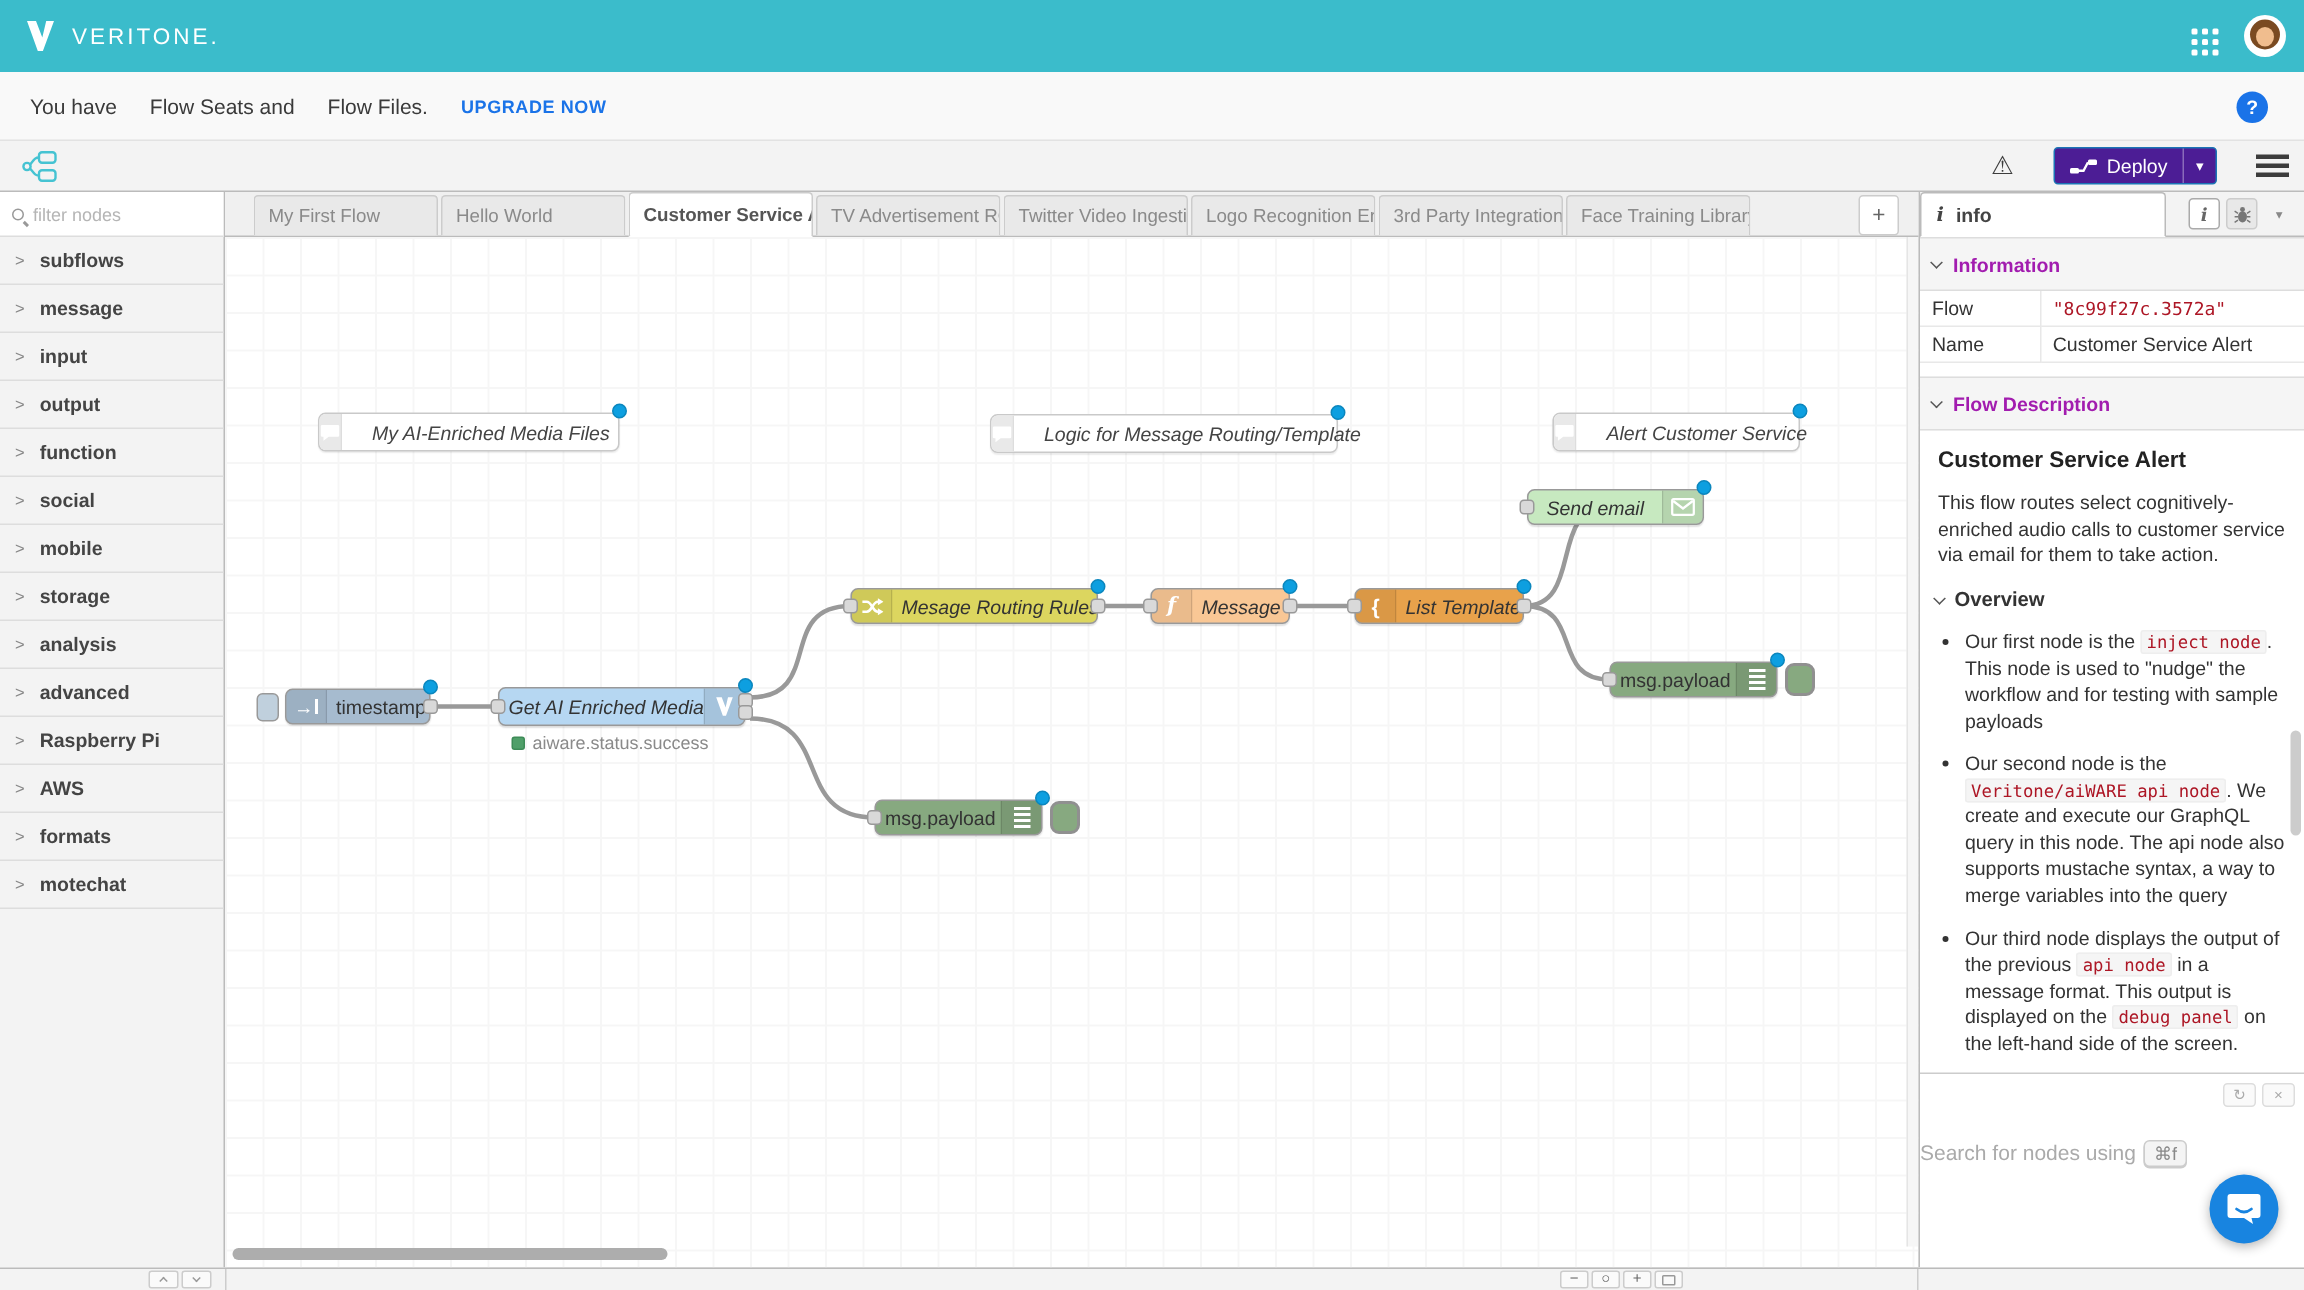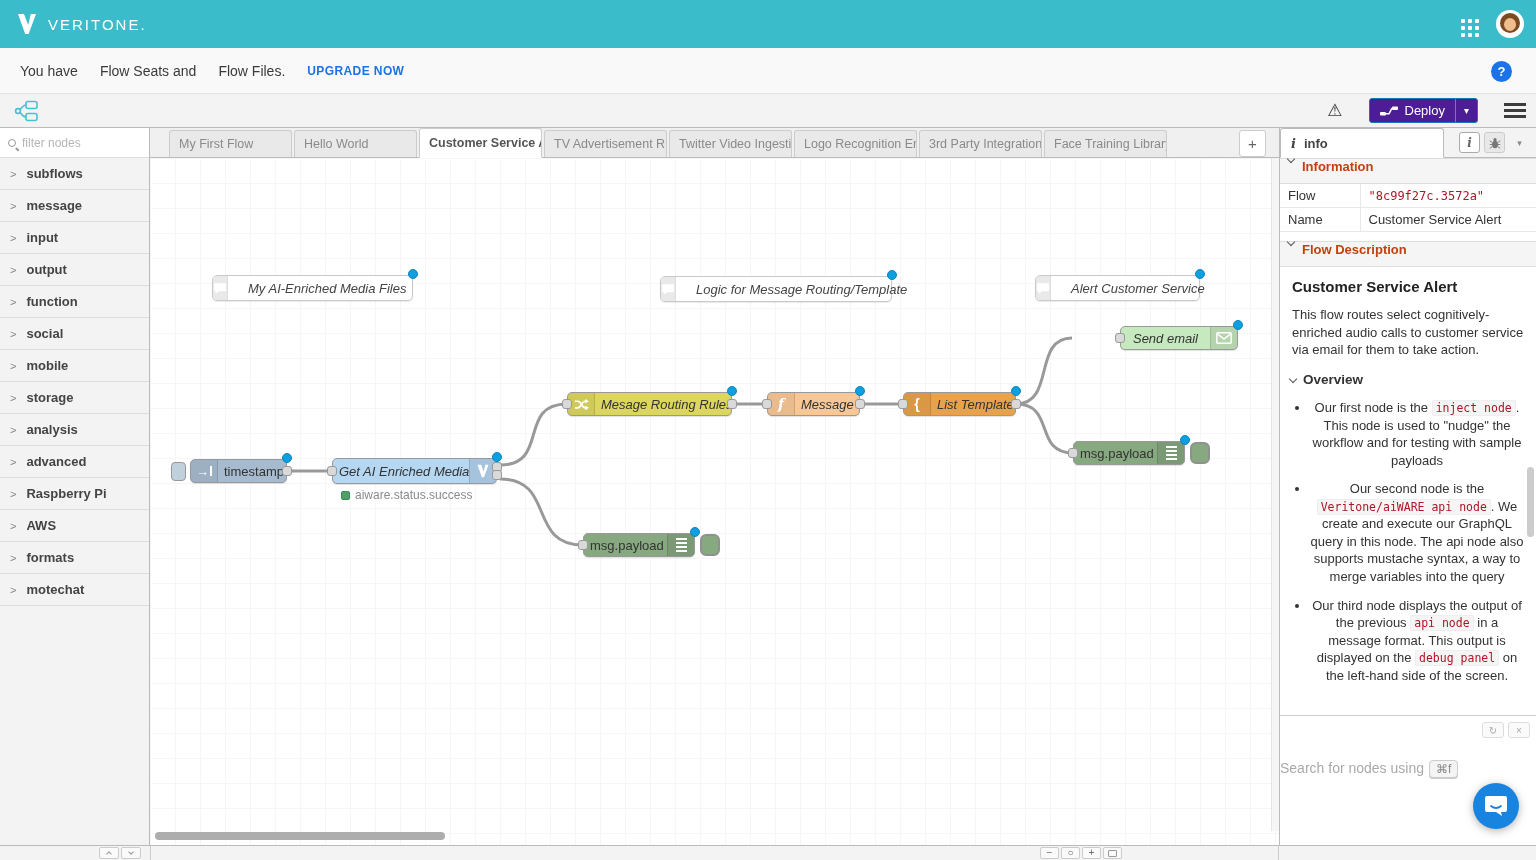--- a/index.html
+++ b/index.html
@@ -94,33 +94,33 @@
   
   .infopanel { width:257px; border-left:1px solid #bbb; background:#fff; display:flex; flex-direction:column; position:relative; }
   .info-tabrow { height:30px; background:#f3f3f3; border-bottom:1px solid #bbb; display:flex; align-items:flex-end; position:relative; }
   .info-tab { width:164px; height:30px; background:#fff; border:1px solid #bbb; border-bottom:1px solid #fff; margin-bottom:-1px; border-radius:3px 3px 0 0; display:flex; align-items:center; gap:8px; padding:0 10px; font-size:13px; font-weight:bold; color:#444; cursor:pointer; }
   .iti { font-family:"DejaVu Serif", serif; font-style:italic; font-weight:bold; }
   .info-tab-btns { position:absolute; right:6px; top:4px; display:flex; gap:4px; }
   .itb { width:21px; height:21px; border:1px solid #ccc; border-radius:3px; background:#e8e8e8; display:flex; align-items:center; justify-content:center; font-size:12px; color:#666; cursor:pointer; }
   .itb.on { background:#fff; border-color:#aaa; }
   .itb.flat { border-color:transparent; background:transparent; font-size:9px; color:#888; }
 
-  .sec-head { height:26px; background:#f5f5f5; border-bottom:1px solid #ddd; border-top:1px solid #ddd; display:flex; gap:8px; padding:0 8px; font-size:13px; font-weight:bold; color:#c2410c; }
+  .sec-head { height:36px; background:#f5f5f5; border-bottom:1px solid #ddd; border-top:1px solid #ddd; display:flex; align-items:center; gap:8px; padding:0 8px; font-size:13px; font-weight:bold; color:#a21caf; }
   .sec-head:first-child { border-top:none; }
   .chev { width:6px; height:6px; border-right:1.5px solid #555; border-bottom:1.5px solid #555; transform:rotate(45deg); margin-top:-3px; flex:none; }
   .itable { width:100%; border-collapse:collapse; font-size:13px; }
   .itable td { border-bottom:1px solid #e8e8e8; padding:4px 8px; height:22px; }
   .itable td.k { width:80px; border-right:1px solid #e8e8e8; color:#333; }
   .mono-red { font-family:"DejaVu Sans Mono", monospace; font-size:12px; color:#ad1625; }
 
   .desc { flex:1; overflow:hidden; padding:10px 12px 0 12px; font-size:13px; line-height:1.35; color:#333; position:relative; }
   .desc h2 { font-size:15px; margin-bottom:9px; color:#222; }
   .desc p { margin-bottom:12px; }
   .ovh { display:flex; align-items:center; gap:7px; font-weight:bold; font-size:13.5px; margin:4px 0 10px -2px; }
-  .desc ul { margin-left:18px;text-align:center; }
+  .desc ul { margin-left:18px; }
   .desc li { margin-bottom:11px; }
   code { font-family:"DejaVu Sans Mono", monospace; font-size:11.5px; color:#ad1625; background:#f5f5f5; border:1px solid #eee; border-radius:2px; padding:0 3px; }
   .panel-vscroll { position:absolute; right:2px; top:200px; width:7px; height:70px; background:#ccc; border-radius:4px; }
 
   .searchpanel { height:130px; border-top:1px solid #ccc; background:#fff; position:relative; }
   .sp-btns { position:absolute; right:6px; top:6px; display:flex; gap:4px; }
   .spb { width:22px; height:16px; border:1px solid #ddd; border-radius:3px; background:#fafafa; color:#aaa; font-size:10px; display:flex; align-items:center; justify-content:center; cursor:pointer; }
   .sp-text { position:absolute; left:0; right:0; top:44px; color:#aaa; font-size:14px; }
   .kbd { display:inline-block; border:1px solid #ccc; border-radius:4px; background:#f4f4f4; padding:1px 6px; font-size:12px; color:#888; margin-left:5px; box-shadow:0 1px 0 #ccc; }
 
@@ -367,21 +367,21 @@
       <div class="node" style="left:753px; top:234px; width:113px; background:#e8a24b;">
         <span class="nicon l">
             <span class="br-g">{</span>
           </span>
         <span class="lbl it">List Template</span>
         <span class="port pin"></span>
         <span class="port pout"></span>
         <span class="dirty"></span>
       </div>
 
-      <div class="node" style="left:970px; top:168px; width:118px; background:#c7e9c0;">
+      <div class="node" style="left:868px; top:168px; width:118px; background:#c7e9c0;">
         <span class="lbl it">Send email</span>
         <span class="nicon r">
           <svg width="16" height="12" viewBox="0 0 16 12">
               <rect x="0.8" y="0.8" width="14.4" height="10.4" rx="1" fill="none" stroke="#fff" stroke-width="1.5"></rect>
               <path d="M1.5,2 L8,7 L14.5,2" fill="none" stroke="#fff" stroke-width="1.5"></path>
             </svg>
         </span>
         <span class="port pin"></span>
         <span class="dirty"></span>
       </div>

